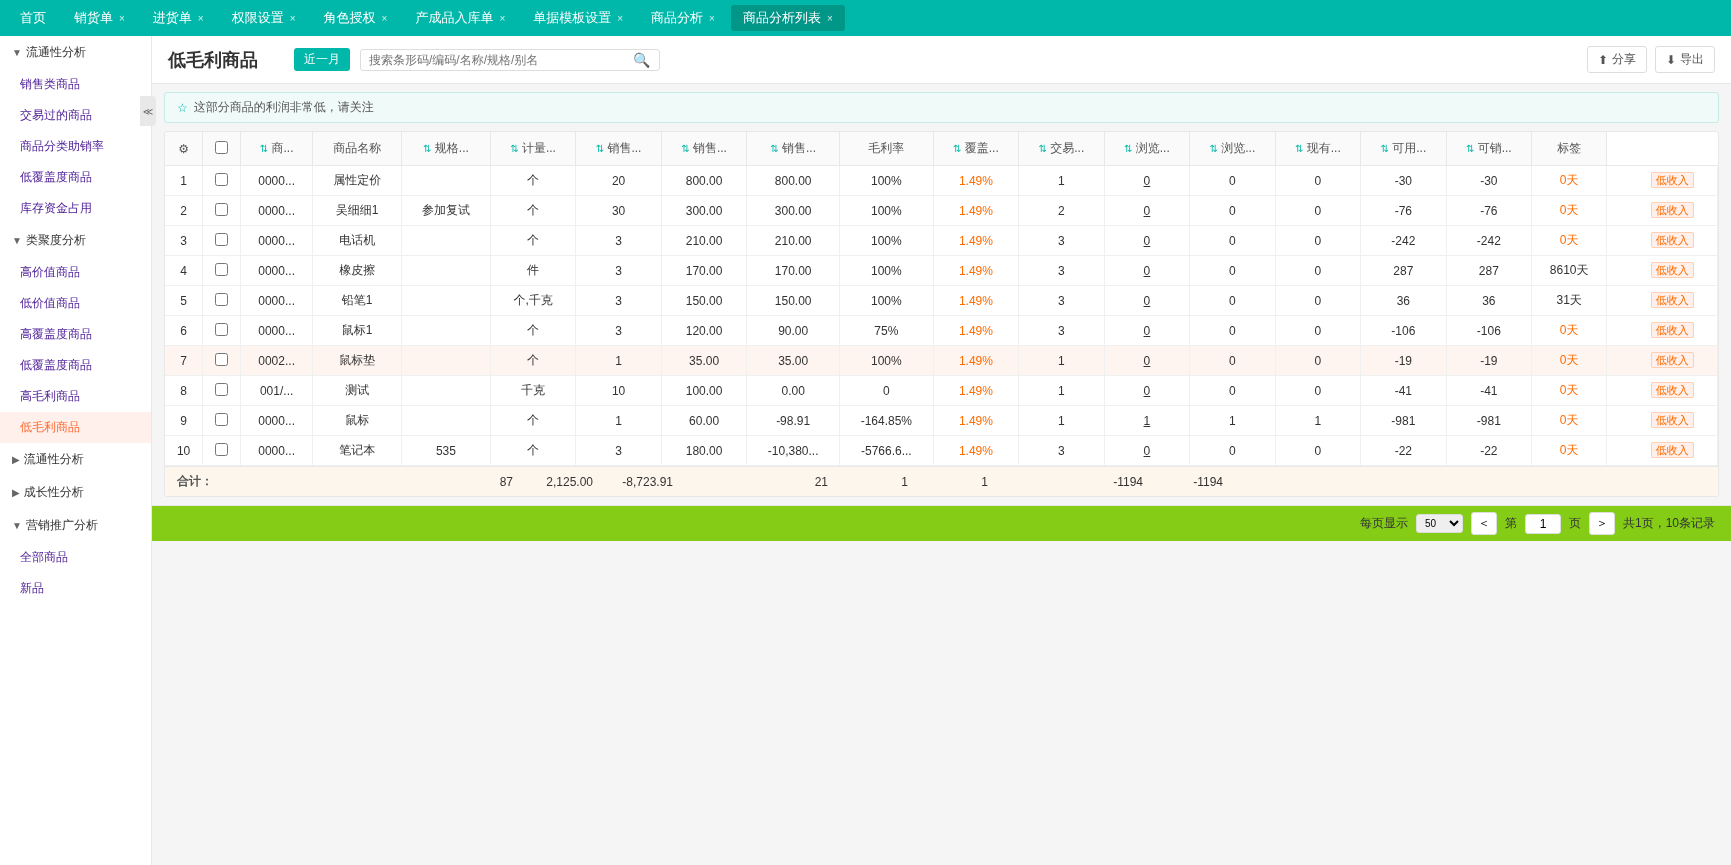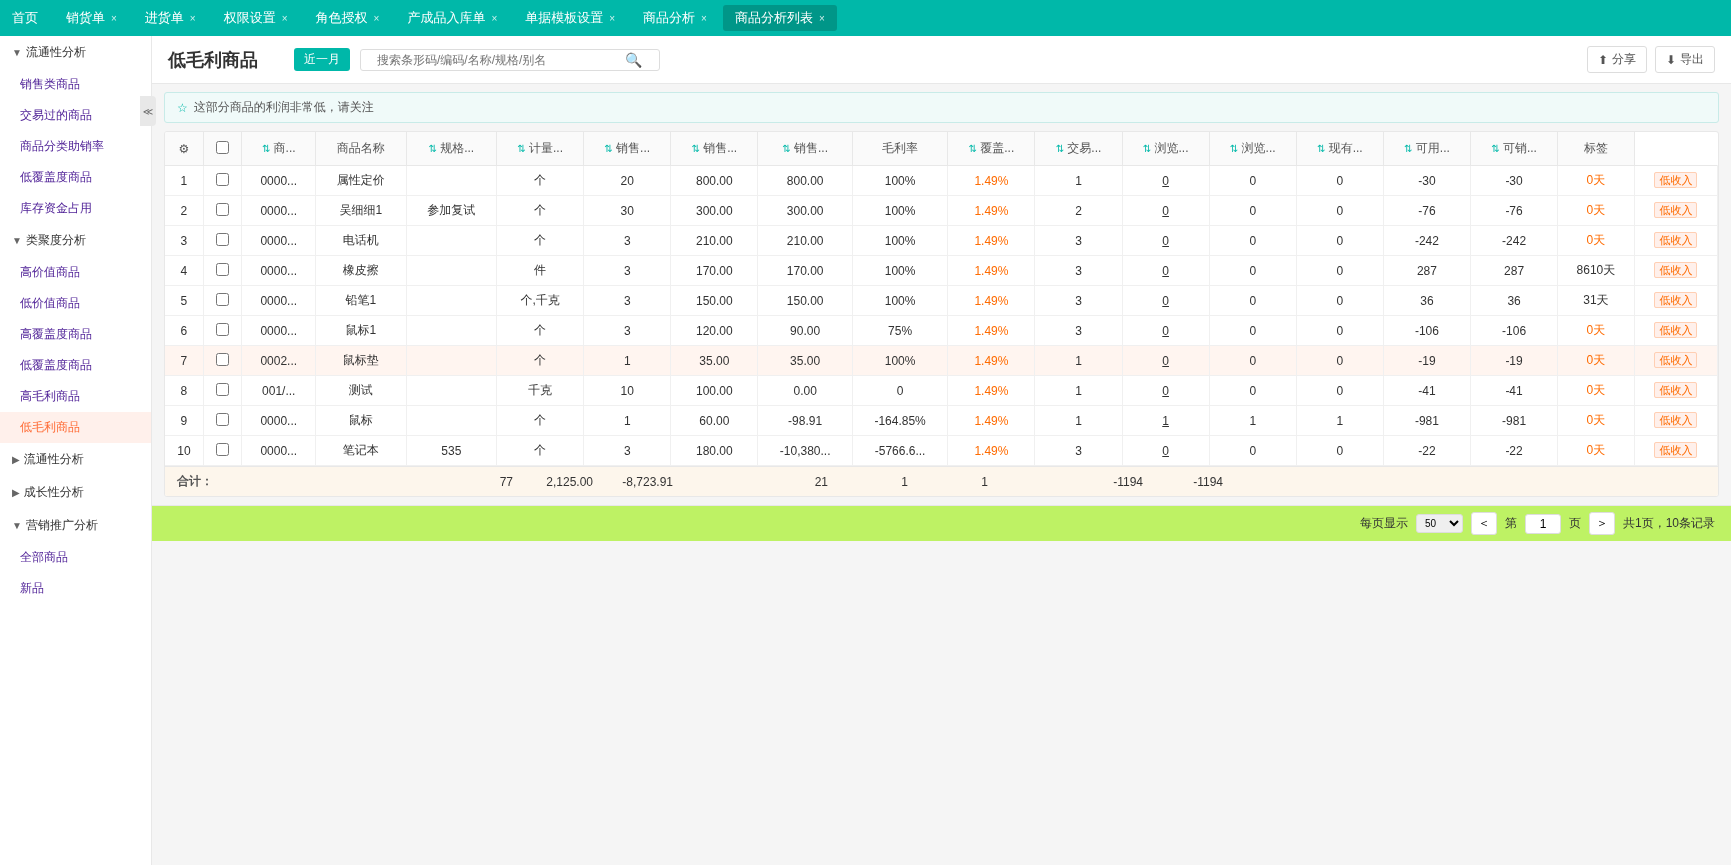--- a/index.html
+++ b/index.html
@@ -4,21 +4,21 @@
   <style>
     * { box-sizing: border-box; margin: 0; padding: 0; }
     body { font-family: 'Microsoft YaHei', Arial, sans-serif; font-size: 12px; background: #f5f5f5; color: #333; }
 
     
     .top-nav {
       background: #00b8a9;
       display: flex;
       align-items: center;
       height: 36px;
-      padding: 0 0;
+      padding: 0 8px;
       gap: 4px;
     }
     .nav-item {
       color: #fff;
       padding: 4px 12px;
       cursor: pointer;
       border-radius: 3px;
       white-space: nowrap;
       font-size: 13px;
       display: flex;
@@ -79,21 +79,21 @@
       border-radius: 3px;
       cursor: pointer;
       font-size: 12px;
       margin-left: 26px;
     }
     .search-box {
       display: flex;
       align-items: center;
       border: 1px solid #ddd;
       border-radius: 3px;
-      padding: 2px 16px;
+      padding: 2px 8px;
       background: #fff;
       flex: 1;
       max-width: 300px;
     }
     .search-box input {
       border: none;
       outline: none;
       font-size: 12px;
       width: 100%;
       color: #999;
@@ -185,20 +185,21 @@
     }
     .td-left { text-align: center; }
     .underline { text-decoration: underline; }
     .tag-badge-low {
       background: #fff0eb;
       color: #ff6b00;
       border: 1px solid #ffcfb3;
       padding: 1px 4px;
       border-radius: 2px;
       font-size: 11px;
+      margin-left: 20px;
     }
 
     
     .table-footer {
       display: flex;
       align-items: center;
       background: #fdf6ec;
       border-top: 1px solid #e8e8e8;
       padding: 6px 12px;
       font-size: 12px;
@@ -206,21 +207,21 @@
     }
     .footer-label { color: #555; font-weight: bold; }
     .footer-val { min-width: 60px; text-align: right; }
 
     
     .pagination-bar {
       display: flex;
       align-items: center;
       justify-content: flex-end;
       padding: 6px 16px;
-      background: #bef264;
+      background: #84cc16;
       border-top: 1px solid #e8e8e8;
       gap: 8px;
       font-size: 12px;
     }
     .page-size-select {
       border: 1px solid #ddd;
       padding: 2px 4px;
       border-radius: 3px;
       font-size: 10px;
     }
@@ -588,21 +589,21 @@
     <td>-22</td>
     <td style="color:#ff6b00">0天</td>
     <td><span class="tag-badge-low">低收入</span></td>
   </tr>
           </tbody>
       </table>
 
       <div class="table-footer">
         <span class="footer-label">合计：</span>
         <span style="min-width:200px;"></span>
-        <span class="footer-val">77</span>
+        <span class="footer-val">87</span>
         <span class="footer-val">2,125.00</span>
         <span class="footer-val">-8,723.91</span>
         <span style="min-width:55px;"></span>
         <span class="footer-val">21</span>
         <span class="footer-val">1</span>
         <span class="footer-val">1</span>
         <span class="footer-val" style="min-width:55px;"></span>
         <span class="footer-val">-1194</span>
         <span class="footer-val">-1194</span>
       </div>

